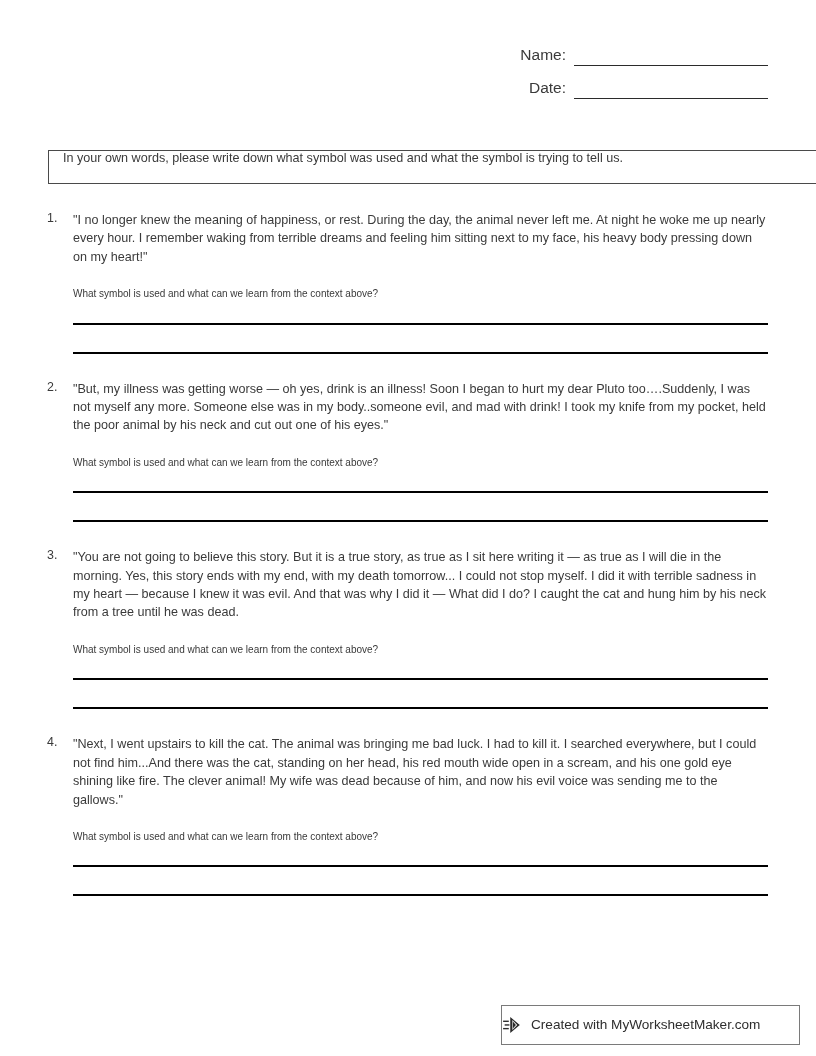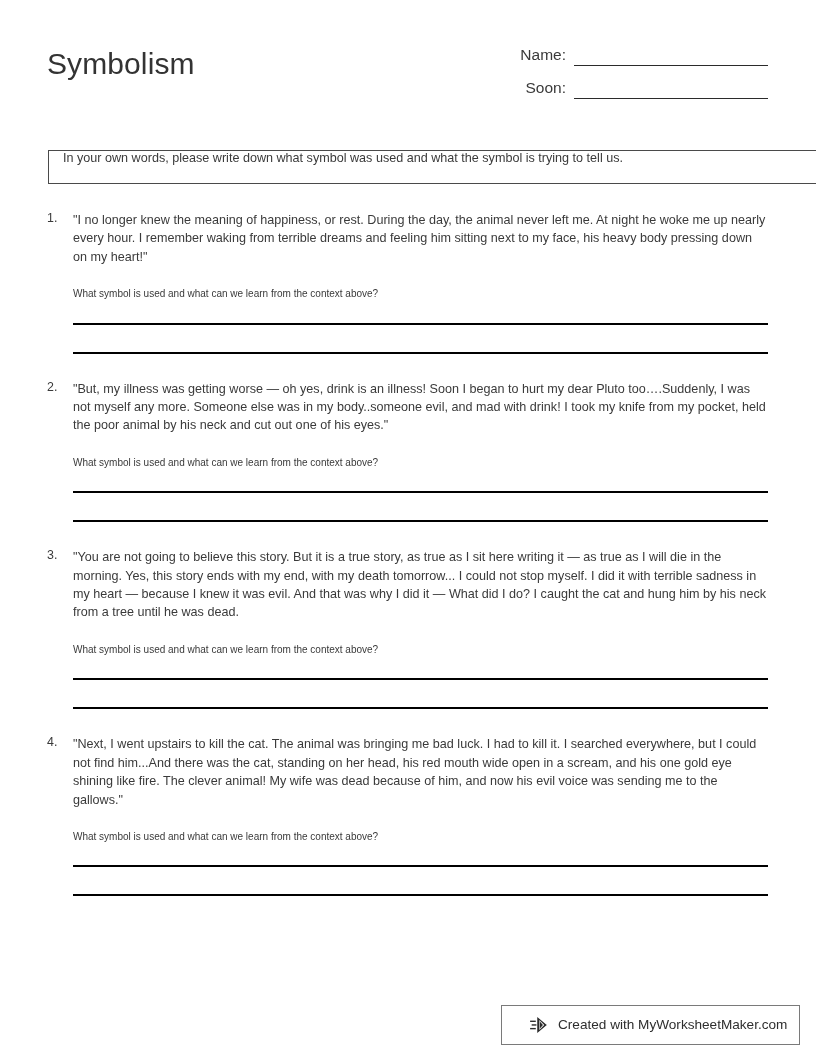--- a/index.html
+++ b/index.html
@@ -142,21 +142,21 @@
     position: absolute;
     left: 501px;
     top: 1005px;
     width: 299px;
     height: 40px;
     box-sizing: border-box;
     border: 1.1px solid #7a7a7a;
     background: #ffffff;
     display: flex;
     align-items: center;
-    padding-left: 27px;
+    padding-left: 0;
   }
   .footer-logo {
     width: 22px;
     height: 22px;
     margin-right: 7px;
     flex: 0 0 auto;
     display: block;
   }
   .footer-text {
     font-size: 13.6px;
@@ -164,29 +164,28 @@
     white-space: nowrap;
     line-height: 1;
   }
 </style>
 </head>
 <body>
 
 <div class="page">
 
   <div class="header">
-    <div class="title">Symbolism</div>
 
     <div class="namedate">
       <div class="nd-row">
         <span class="nd-label">Name:</span>
         <span class="nd-line"></span>
       </div>
       <div class="nd-row">
-        <span class="nd-label">Soon:</span>
+        <span class="nd-label">Date:</span>
         <span class="nd-line"></span>
       </div>
     </div>
   </div>
 
   <div class="instruction-box">
     <div class="instruction-text">In your own words, please write down what symbol was used and what the symbol is trying to tell us.</div>
   </div>
 
   <div class="questions" id="questions-container">

